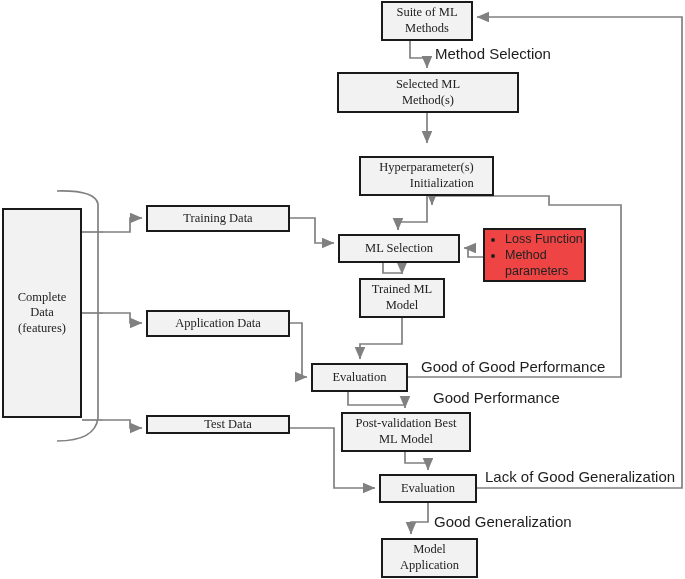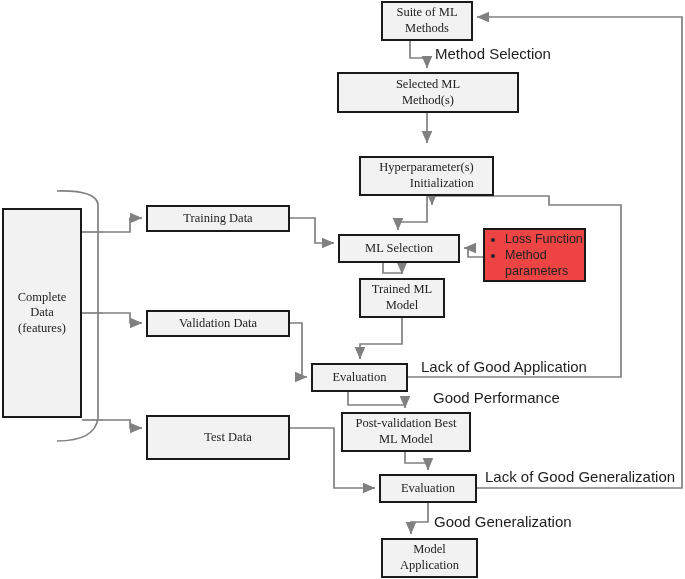--- a/index.html
+++ b/index.html
@@ -155,35 +155,35 @@
 
   <div class="node" style="left:381px; top:538px; width:97px; height:40px;">Model
 Application</div>
 
   <div class="node tall" style="left:2px; top:208px; width:80px; height:210px;">Complete
 Data
 (features)</div>
 
   <div class="node" style="left:146px; top:205px; width:144px; height:27px;">Training Data</div>
 
-  <div class="node" style="left:146px; top:310px; width:144px; height:27px;">Validation Data</div>
+  <div class="node" style="left:146px; top:310px; width:144px; height:27px;">Application Data</div>
 
-  <div class="node" style="left:146px; top:415px; width:144px; height:45px;padding-left:20px;">Test Data</div>
+  <div class="node" style="left:146px; top:415px; width:144px; height:19px;padding-left:20px;">Test Data</div>
 
   <div class="bulletbox" style="left:483px; top:228px; width:103px; height:54px;">
     <ul>
       <li>Loss Function</li>
       <li>Method parameters</li>
     </ul>
   </div>
 
   <div class="edge-label" style="left:435px; top:45px;">Method Selection</div>
 
 
-  <div class="edge-label" style="left:421px; top:358px;">Lack of Good Application</div>
+  <div class="edge-label" style="left:421px; top:358px;">Good of Good Performance</div>
 
   <div class="edge-label" style="left:433px; top:389px;">Good Performance</div>
 
   <div class="edge-label" style="left:485px; top:468px;">Lack of Good Generalization</div>
 
   <div class="edge-label" style="left:434px; top:513px;">Good Generalization</div>
 
 </div>
 
 </body></html>

